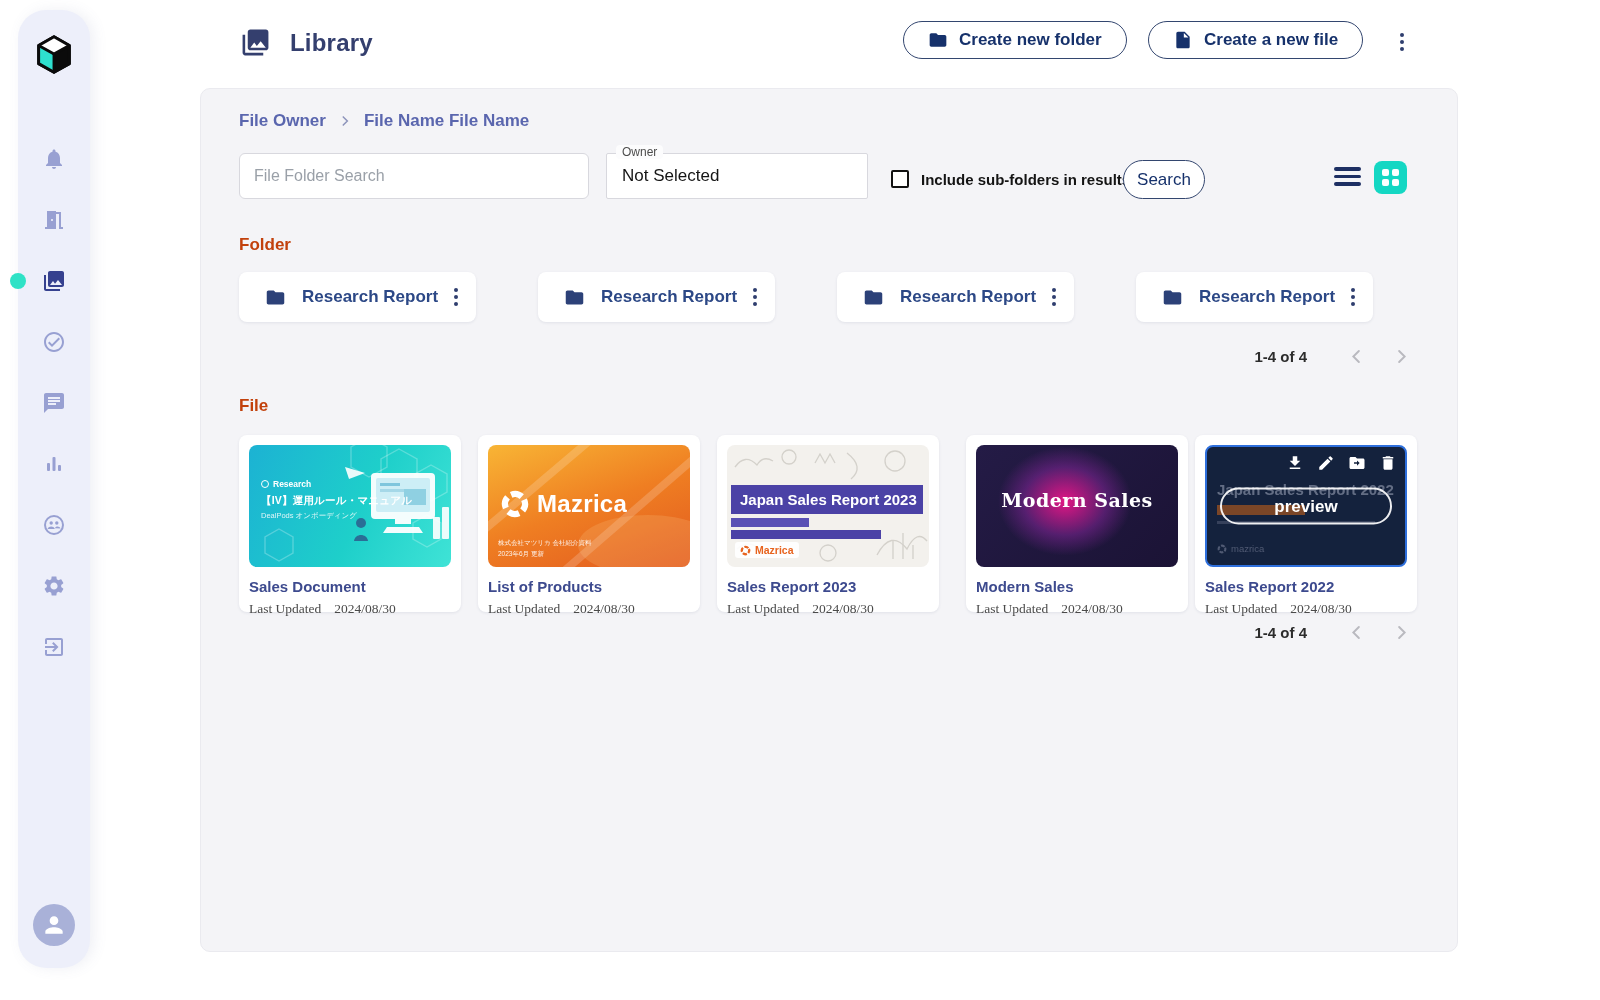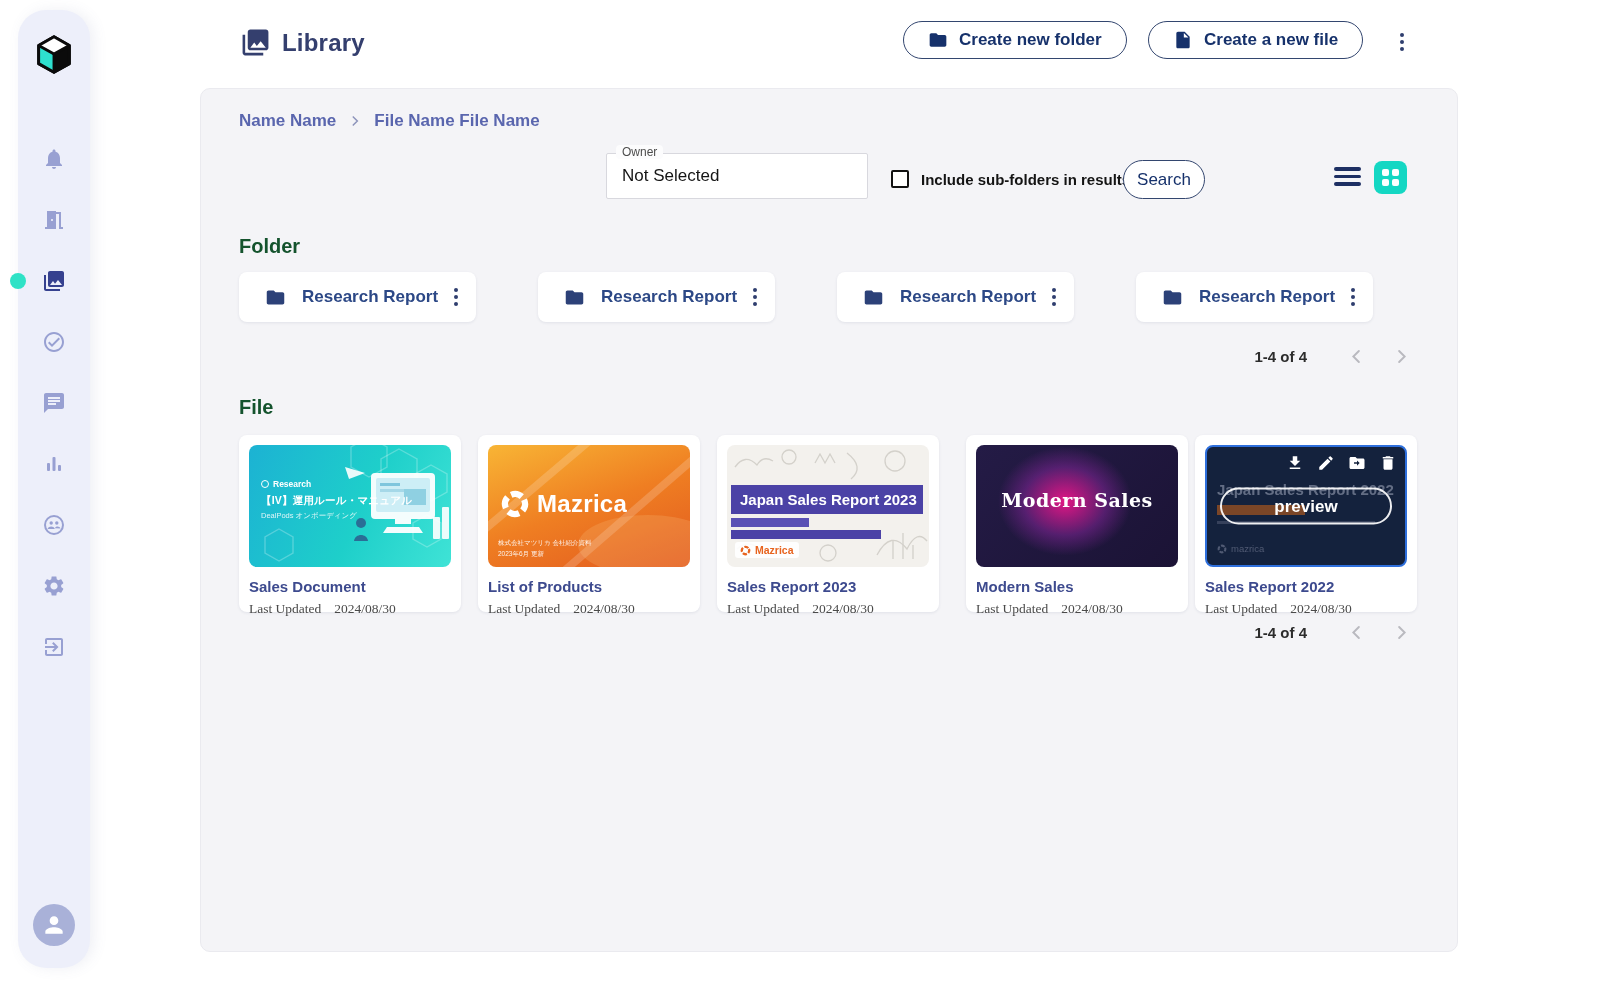--- a/index.html
+++ b/index.html
@@ -11,21 +11,21 @@
   .logo { position:absolute; top:22px; left:13px; width:46px; height:46px; cursor:pointer; }
   .side-icons { position:absolute; top:137px; left:0; right:0; display:flex; flex-direction:column; align-items:center; gap:37px; }
   .side-icons .sicon { width:24px; height:24px; color:#98a0d2; cursor:pointer; }
   .side-icons .sicon.active { color:#36418f; }
   .active-indicator { position:absolute; left:-8px; top:263px; width:16px; height:16px; border-radius:50%; background:#2fe2c6; }
   .avatar { position:absolute; left:15px; top:894px; width:42px; height:42px; border-radius:50%;
     background:#a9b1d8; display:flex; align-items:center; justify-content:center; cursor:pointer; }
   .avatar svg { width:26px; height:26px; color:#fff; }
 
   
-  .page-title-row { position:absolute; left:240px; top:27px; display:flex; align-items:center; gap:11px;justify-content:space-between; }
+  .page-title-row { position:absolute; left:240px; top:27px; display:flex; align-items:center; gap:19px;justify-content:space-between; }
   .page-title-row svg { width:31px; height:31px; color:#343f6e; }
   .page-title { font-size:24px; font-weight:700; color:#343f6e; letter-spacing:.2px; }
   .pill-btn { position:absolute; top:21px; height:38px; display:flex; align-items:center; gap:11px;
     padding:0 24px; border:1.6px solid #33466f; border-radius:19px; background:#fff; cursor:pointer;
     color:#16316b; font-size:17px; font-weight:700; }
   .pill-btn svg { width:20px; height:20px; }
   .btn-create-folder { left:903px; }
   .btn-create-file { left:1148px; }
   .kebab { display:flex; flex-direction:column; gap:3px; align-items:center; cursor:pointer; }
   .kebab i { width:4px; height:4px; border-radius:50%; background:#2f3e6e; }
@@ -61,21 +61,21 @@
     font-family:"Liberation Sans",sans-serif; }
 
   .view-list { position:absolute; left:1133px; top:78px; width:27px; height:19px;
     display:flex; flex-direction:column; justify-content:space-between; cursor:pointer; }
   .view-list i { height:3.6px; border-radius:2px; background:#1d2f63; }
   .view-grid { position:absolute; left:1173px; top:72px; width:33px; height:33px; border-radius:8px;
     background:#14d7c3; cursor:pointer; display:flex; align-items:center; justify-content:center; }
   .view-grid .g { display:grid; grid-template-columns:7px 7px; grid-template-rows:7px 7px; gap:2.5px; }
   .view-grid .g i { background:#fff; border-radius:2px; }
 
-  .section-title { position:absolute; left:38px; font-size:20px; font-weight:700; color:#14532d; }
+  .section-title { position:absolute; left:38px; font-size:17px; font-weight:700; color:#c2410c; }
 
   
   .folder-card { position:absolute; top:183px; width:237px; height:50px; background:#fff;
     border-radius:8px; box-shadow:0 1px 3px rgba(60,70,110,.10); display:flex; align-items:center;
     padding:0 18px 0 26px; cursor:pointer; }
   .folder-card svg { width:21px; height:21px; color:#2c4178; flex:none; }
   .folder-card .fname { flex:1; margin-left:16px; font-size:17px; font-weight:700; color:#2c4886; }
 
   .pager { position:absolute; right:46px; display:flex; align-items:center; }
   .pager .ptext { font-size:15px; font-weight:700; color:#2c2c2c; margin-right:40px; }
@@ -221,27 +221,28 @@
 
 <div class="kebab header-kebab">
     <i></i>
     <i></i>
     <i></i>
   </div>
 
 <div class="panel">
 
   <div class="breadcrumb">
-    <span class="crumb">Name Name</span>
+    <span class="crumb">File Owner</span>
     <svg viewBox="0 0 24 24" fill="none" stroke="currentColor" stroke-width="2.6" stroke-linecap="round">
         <polyline points="9 5 16 12 9 19"></polyline>
       </svg>
     <span class="crumb">File Name File Name</span>
   </div>
 
+  <input class="search-input" type="text" placeholder="File Folder Search" style="">
 
   <div class="owner-field">
     <span class="owner-label">Owner</span>
     <span class="owner-value">Not Selected</span>
   </div>
 
   <div class="checkbox"></div>
   <div class="checkbox-label">Include sub-folders in results</div>
 
   <button class="search-btn">Search</button>

